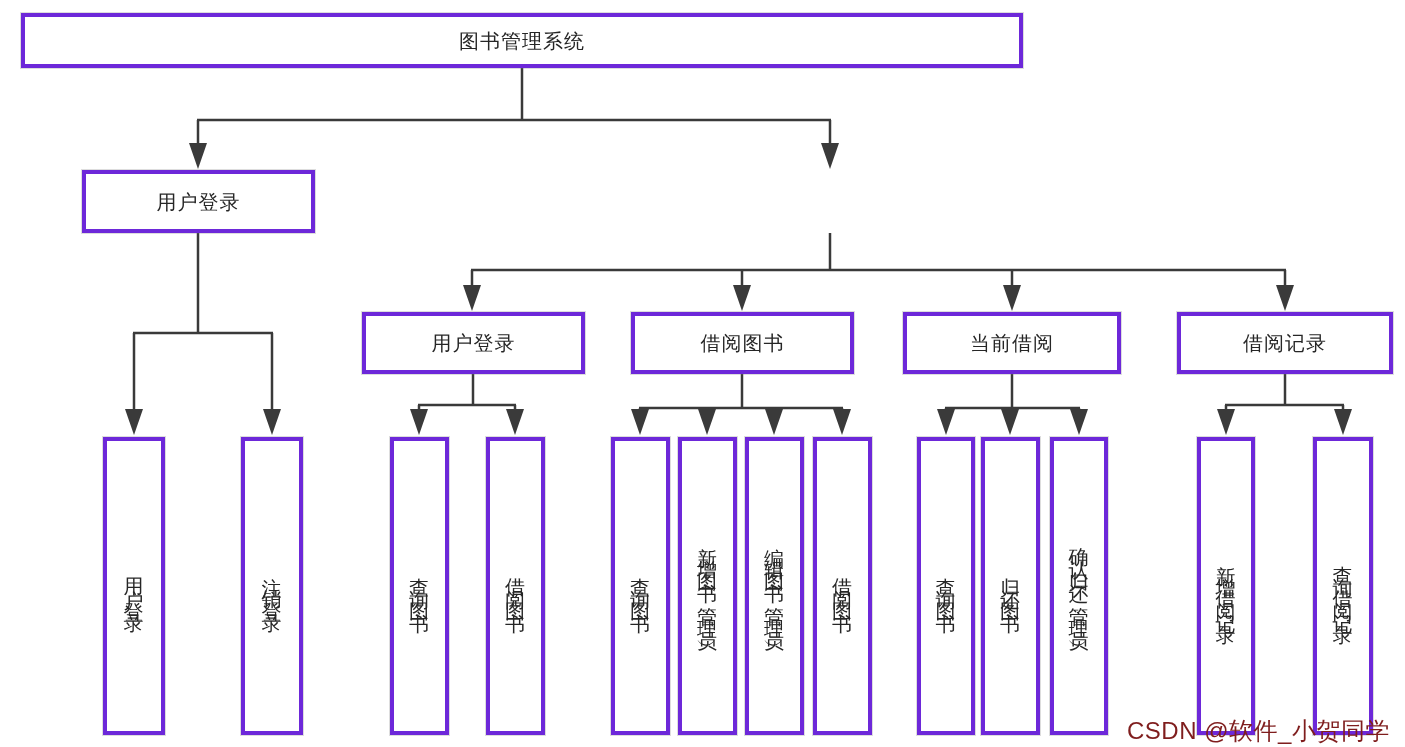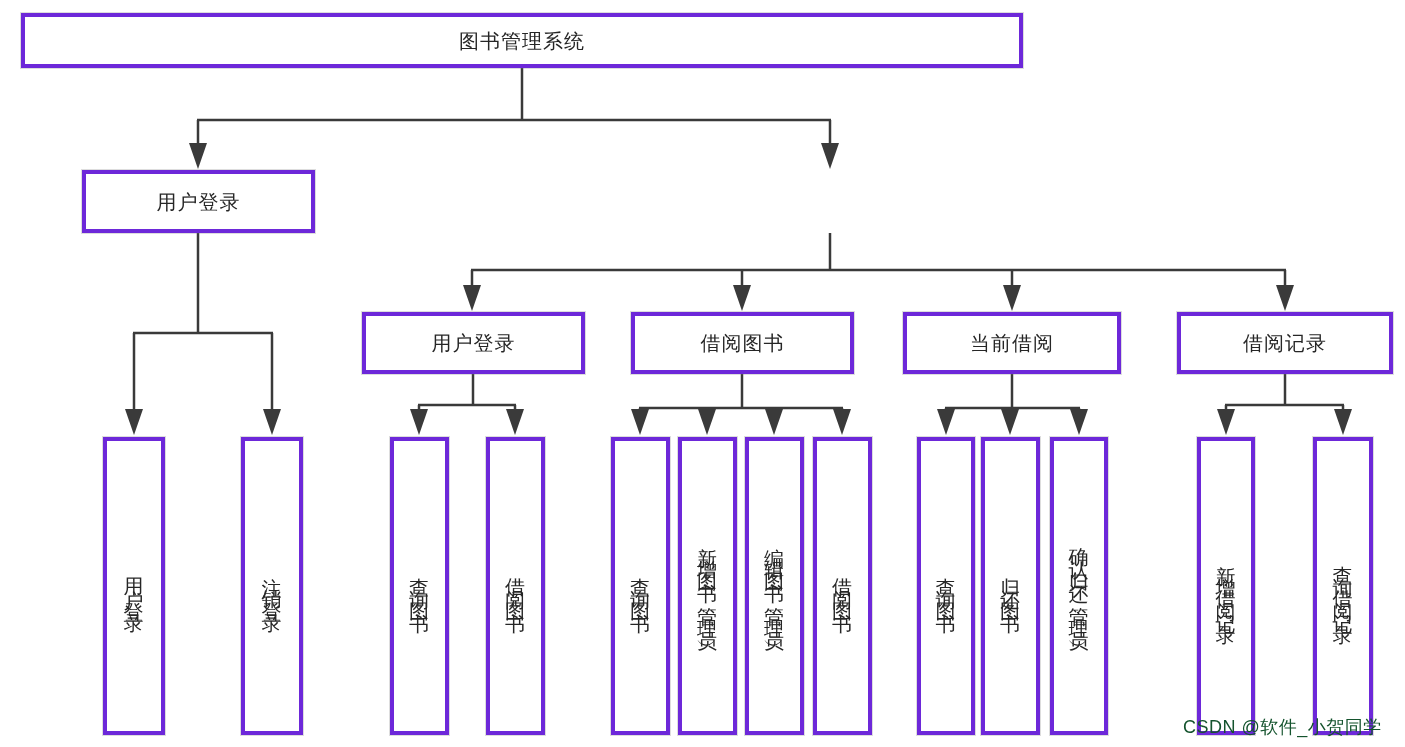--- a/index.html
+++ b/index.html
@@ -25,23 +25,23 @@
   .box.h span{white-space:nowrap;letter-spacing:1px;}
   .box.v span{
     writing-mode:vertical-rl;
     text-orientation:mixed;
     letter-spacing:12px;
     line-height:1;
     white-space:nowrap;
   }
   #watermark{
     position:absolute;
-    left:1183px;top:715px;
-    font-size:18px;
-    color:#14532d;
+    left:1127px;top:715px;
+    font-size:24px;
+    color:#7f1d1d;
     letter-spacing:0.5px;
     white-space:nowrap;
   }
 </style>
 </head>
 <body>
 
 <div id="canvas">
 
   <svg id="connectors" viewBox="0 0 1405 747" xmlns="http://www.w3.org/2000/svg">

